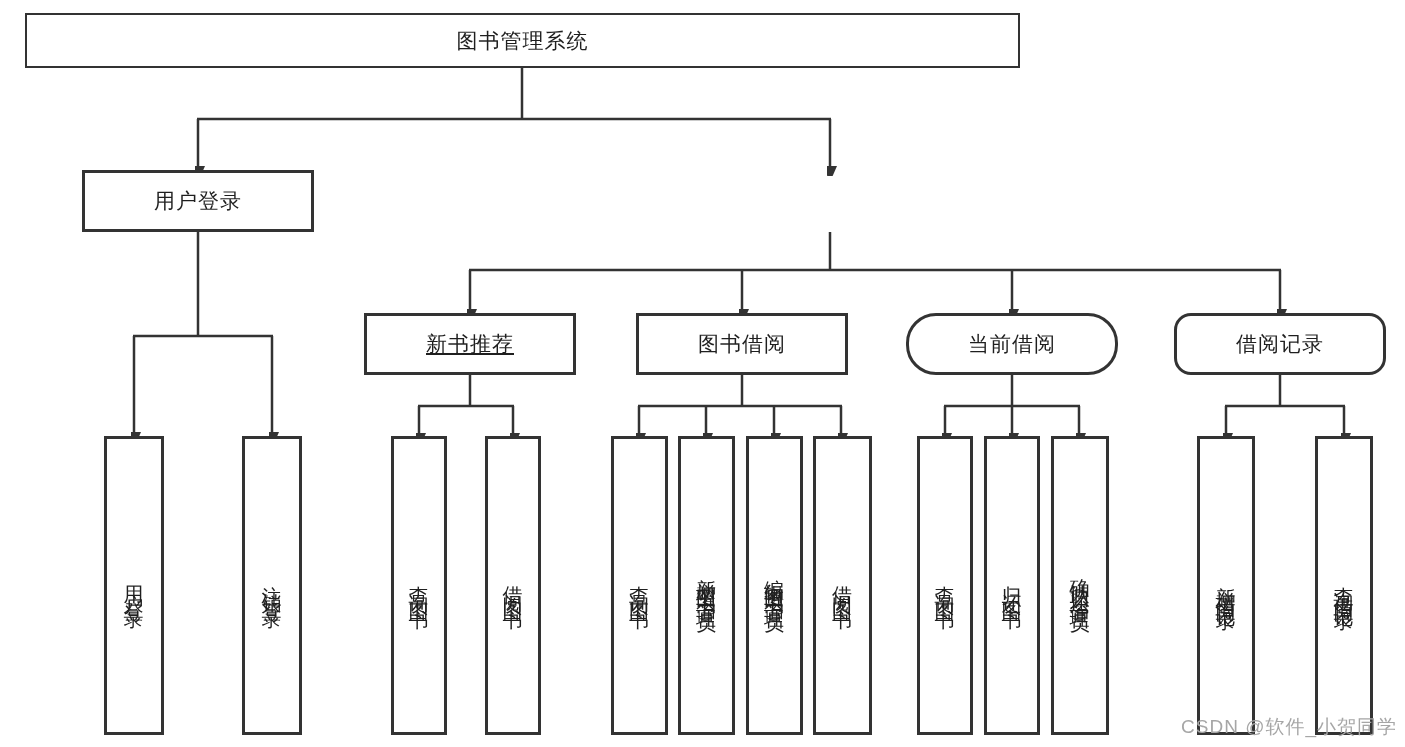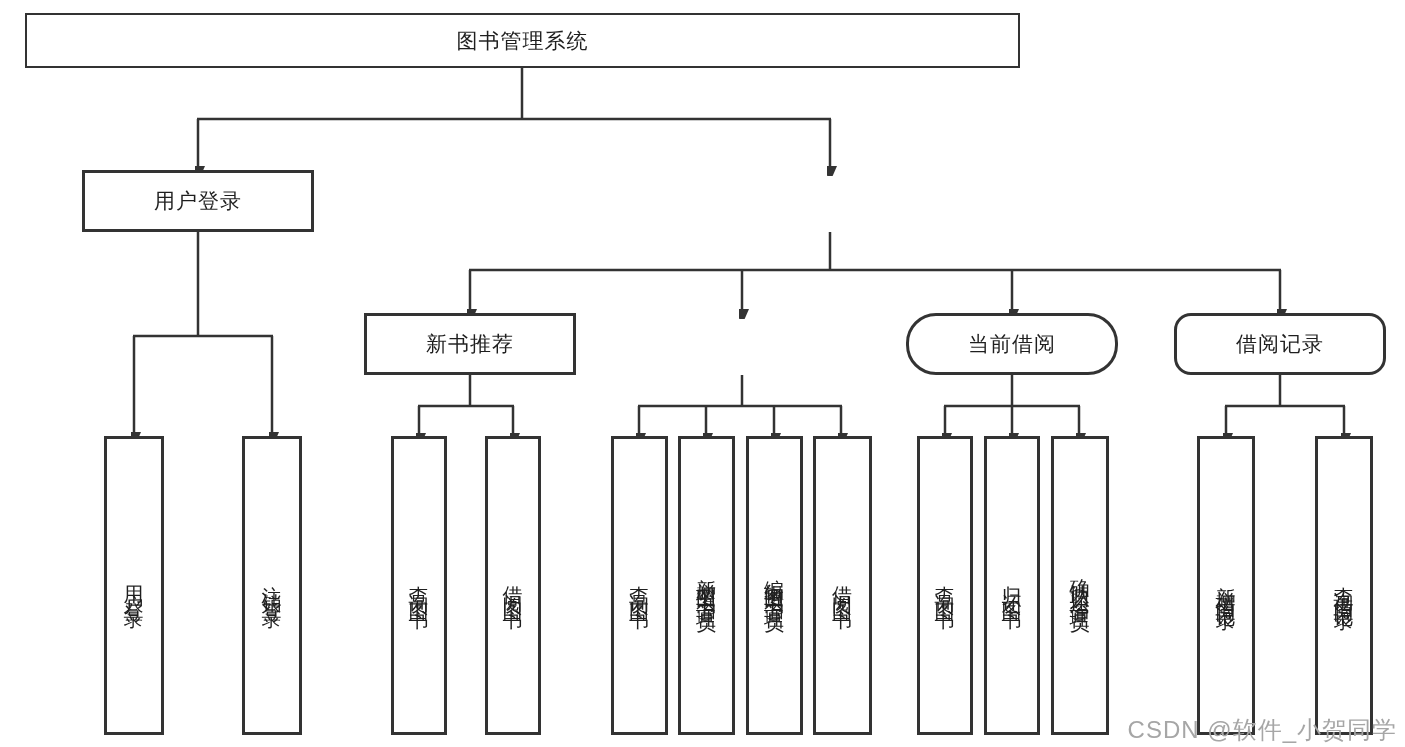--- a/index.html
+++ b/index.html
@@ -55,21 +55,21 @@
     line-height:1;
     padding:10px 0;
   }
   .node.vleaf.long{
     letter-spacing:5px;
   }
   .watermark{
     position:absolute;
     right:8px;
     top:714px;
-    font-size:24px;
+    font-size:19px;
     color:var(--wm);
     letter-spacing:1px;
     white-space:nowrap;
   }
 </style>
 </head>
 <body>
 
 <div class="canvas">
 
@@ -119,21 +119,22 @@
     <line x1="1280" y1="375" x2="1280" y2="406"></line>
     <line x1="1225" y1="406" x2="1345" y2="406"></line>
     <line x1="1226" y1="406" x2="1226" y2="434" marker-end="url(#arrow)"></line>
     <line x1="1344" y1="406" x2="1344" y2="434" marker-end="url(#arrow)"></line>
   </svg>
 
   <div class="node root" style="left:25px;top:13px;width:995px;height:55px;">图书管理系统</div>
 
   <div class="node" style="left:82px;top:170px;width:232px;height:62px;">用户登录</div>
 
-  <div class="node" style="left:364px;top:313px;width:212px;height:62px;">新书推荐</div>
+  <div class="node" style="left:364px;top:313px;width:212px;height:62px;text-decoration:underline;">新书推荐</div>
+  <div class="node" style="left:636px;top:313px;width:212px;height:62px;">图书借阅</div>
   <div class="node" style="left:906px;top:313px;width:212px;height:62px;border-radius:30px;">当前借阅</div>
   <div class="node" style="left:1174px;top:313px;width:212px;height:62px;border-radius:17px;">借阅记录</div>
 
   <div class="node vleaf" style="left:104px;top:436px;width:60px;height:299px;">用户登录</div>
   <div class="node vleaf" style="left:242px;top:436px;width:60px;height:299px;">注销登录</div>
 
   <div class="node vleaf" style="left:391px;top:436px;width:56px;height:299px;">查询图书</div>
   <div class="node vleaf" style="left:485px;top:436px;width:56px;height:299px;">借阅图书</div>
 
   <div class="node vleaf" style="left:611px;top:436px;width:57px;height:299px;">查询图书</div>

